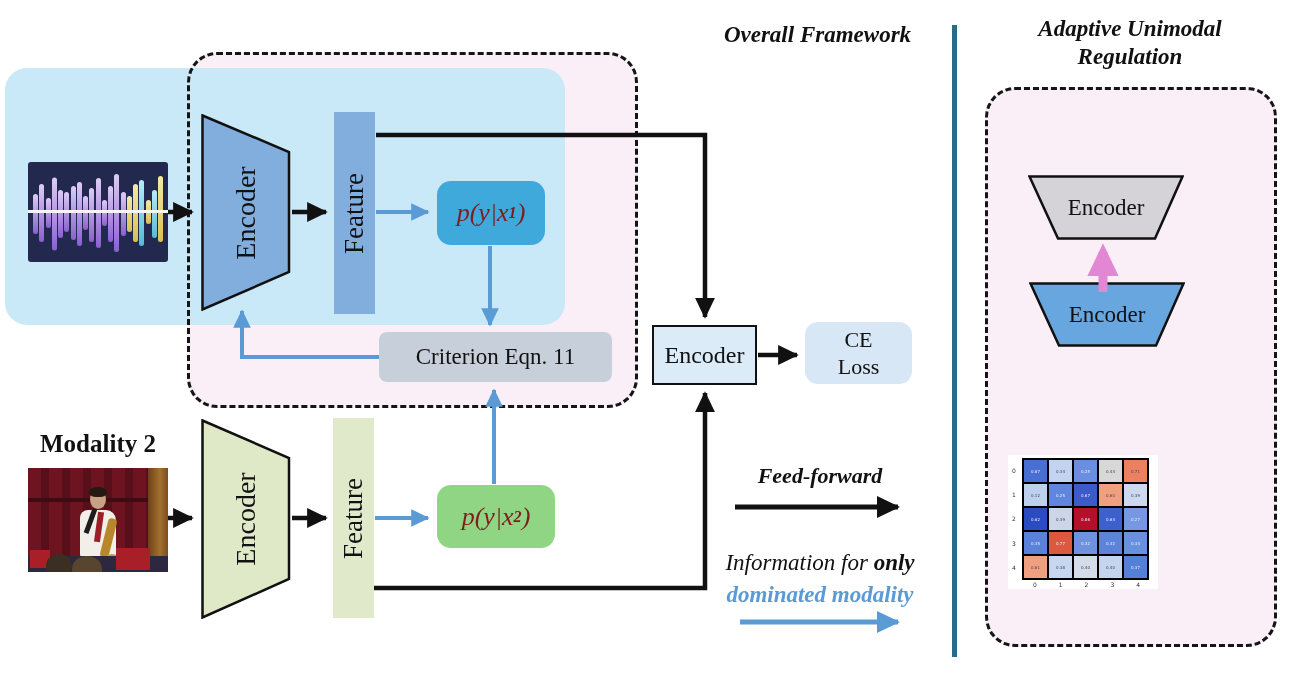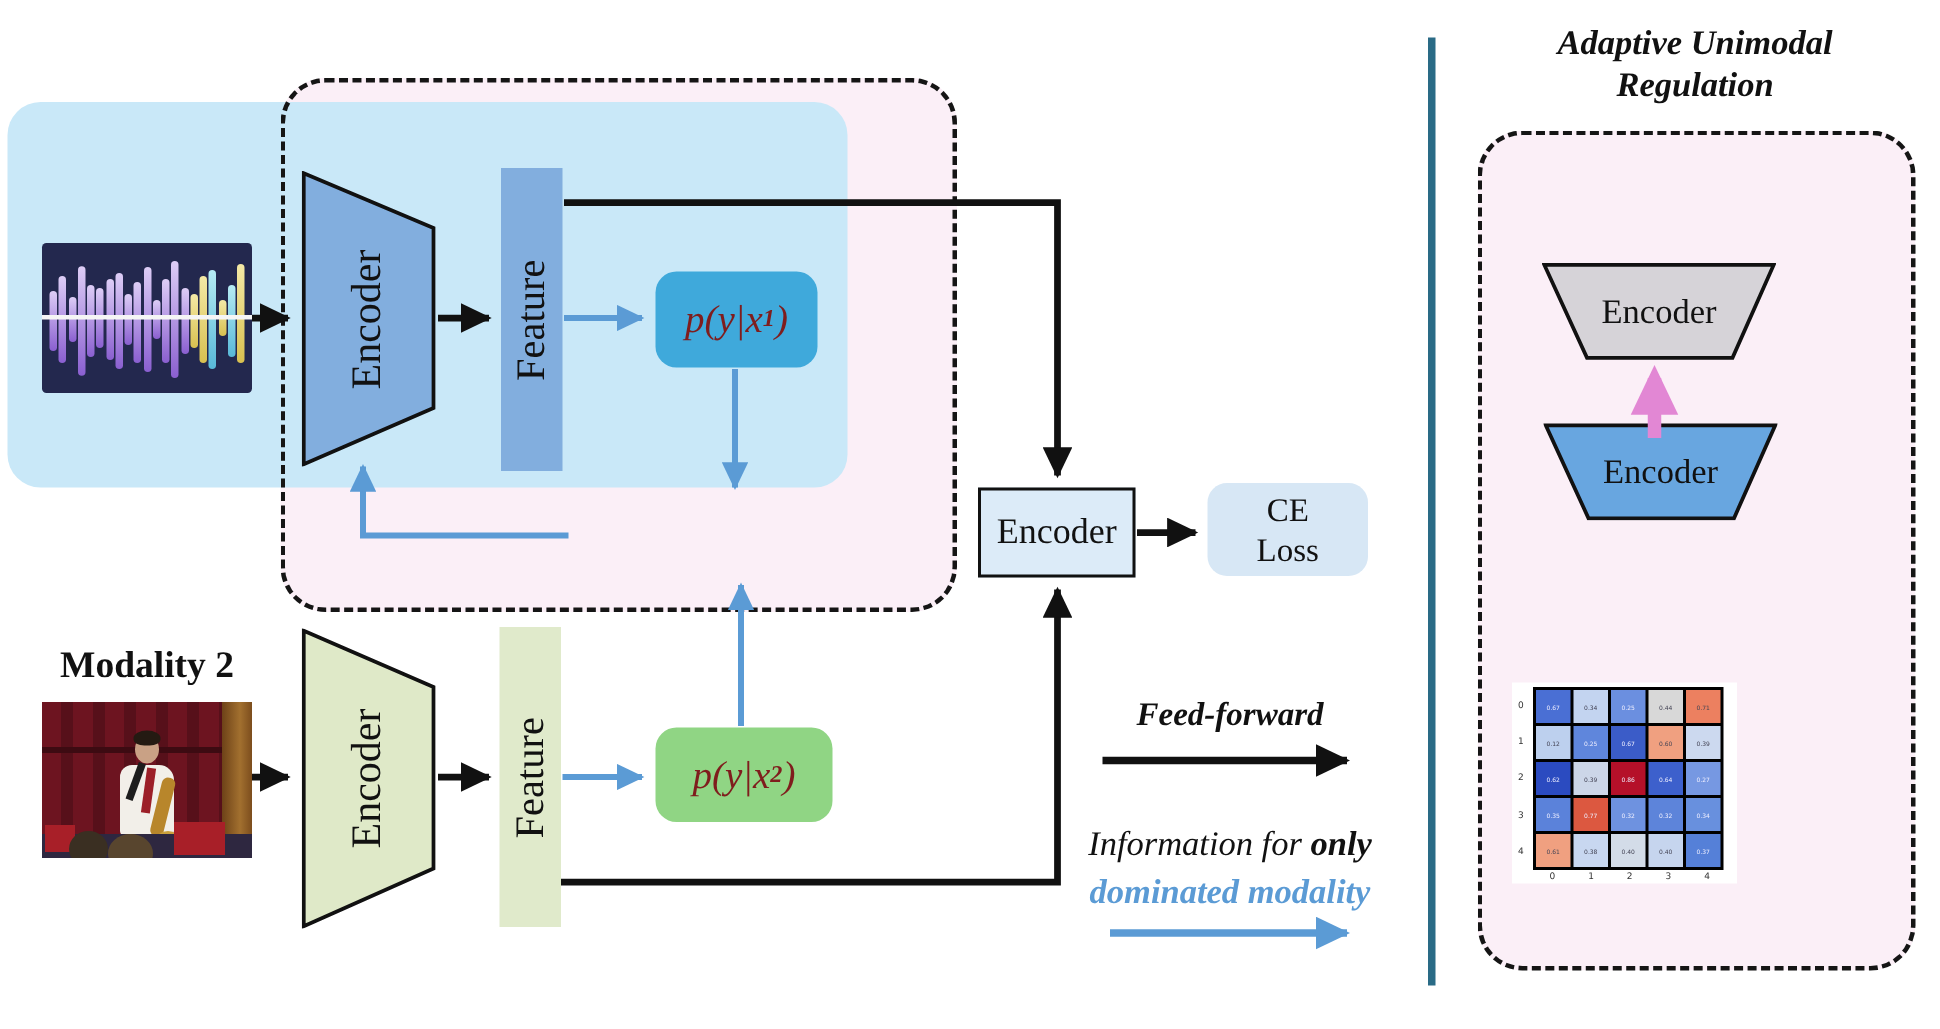--- a/index.html
+++ b/index.html
@@ -94,20 +94,21 @@
 </head>
 <body>
 
 <div class="canvas">
 
   <div class="pink-fill"></div>
   <div class="blue-box"></div>
   <div class="pink-border"></div>
   <div class="right-panel"></div>
 
+  <div class="lbl bi ctr" style="left:690px;top:22px;width:255px;font-size:23px;">Overall Framework</div>
   <div class="lbl bi ctr" style="left:1000px;top:16px;width:260px;font-size:23px;">Adaptive Unimodal</div>
   <div class="lbl bi ctr" style="left:1000px;top:44px;width:260px;font-size:23px;">Regulation</div>
 
   <div class="lbl" style="left:31px;top:82px;font-size:26px;font-weight:bold;color:#2e6fa8;">Dominated</div>
   <div class="lbl" style="left:43px;top:118px;font-size:26px;font-weight:bold;">Modality 1</div>
 
   <div class="wave">
     <div class="bars" id="wave-bars">
         <div style="height: 40px; transform: translateY(2px); background: linear-gradient(rgb(221, 205, 246), rgb(138, 95, 208));"></div>
         <div style="height: 58px; transform: translateY(1px); background: linear-gradient(rgb(221, 205, 246), rgb(138, 95, 208));"></div>
@@ -146,20 +147,21 @@
   <div class="feature" style="left:334px;top:112px;height:202px;background:#82aede;">
     <span>Feature</span>
   </div>
 
   <div class="predbox" style="left:437px;top:181px;width:108px;height:64px;background:#3fa9db;">
     <span>p(y|x</span>
       <sup>1</sup>
       <span>)</span>
   </div>
 
+  <div class="criterion">Criterion Eqn. 11</div>
 
   <div class="lbl bi ctr" style="left:225px;top:330px;width:150px;font-size:21px;">Unimodal</div>
   <div class="lbl bi ctr" style="left:225px;top:362px;width:150px;font-size:21px;">Regulation</div>
 
   <div class="lbl" style="left:40px;top:430px;font-size:25px;font-weight:bold;">Modality 2</div>
 
   <div class="photo">
     <div class="rod"></div>
       <div class="wood"></div>
     <div class="person-shirt"></div>

